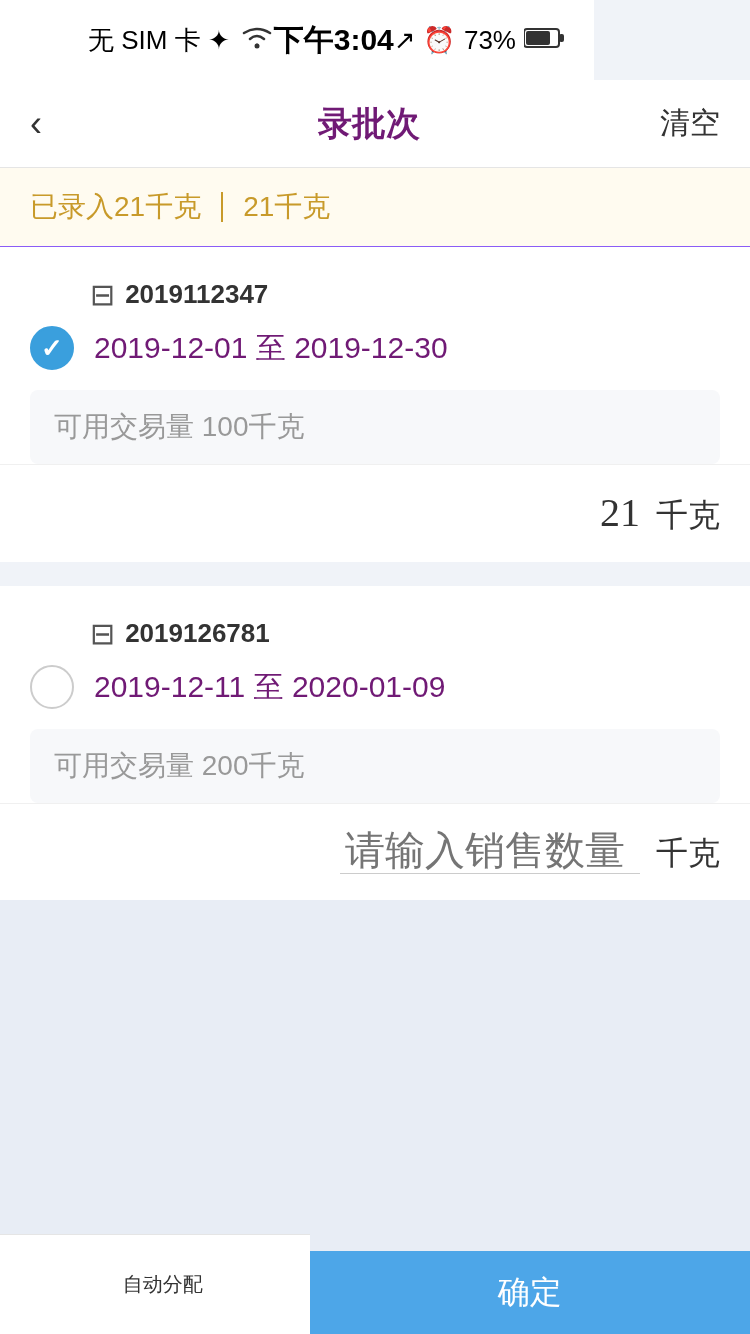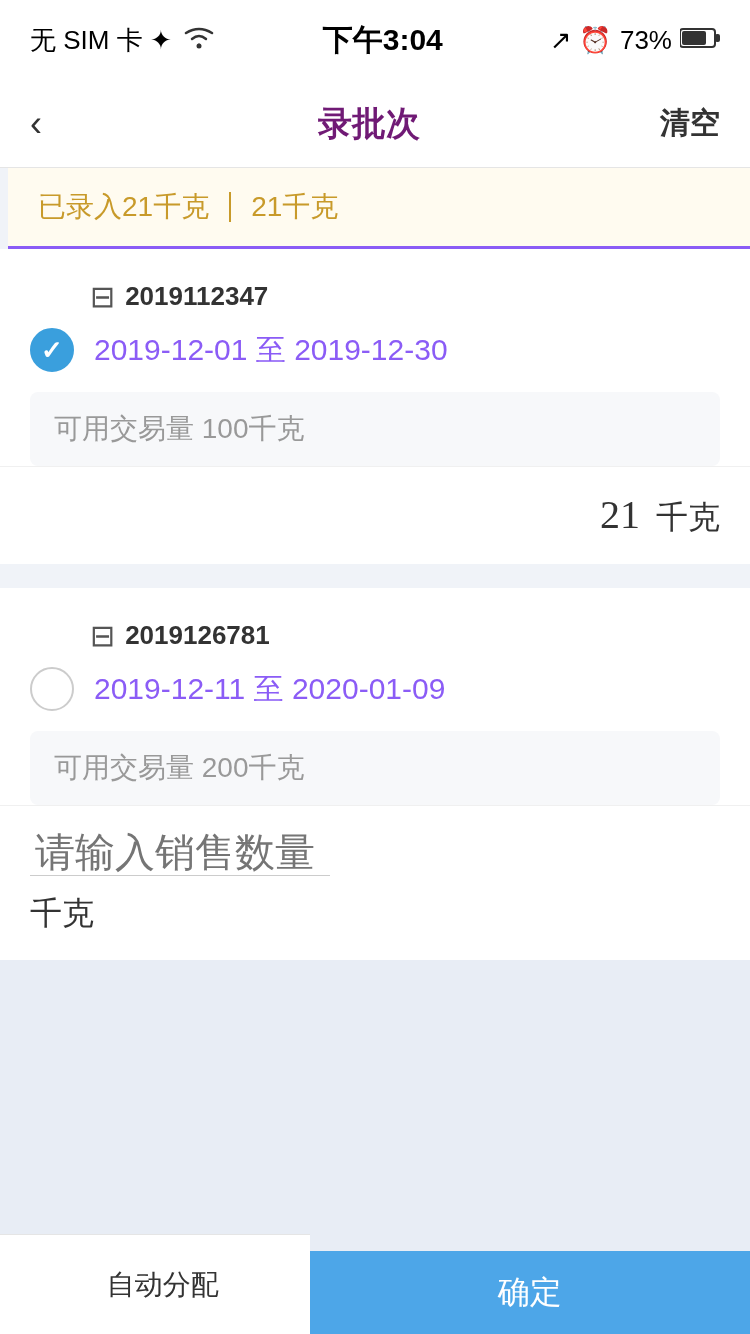--- a/index.html
+++ b/index.html
@@ -7,26 +7,26 @@
     body {
       width: 750px;
       min-height: 1334px;
       font-family: -apple-system, 'PingFang SC', 'Helvetica Neue', sans-serif;
       background: #f0f3f8;
       font-size: 28px;
     }
 
     
     .status-bar {
-      width: 750px;
+      width: 594px;
       height: 80px;
       background: #fff;
       display: flex;
       align-items: center;
-      justify-content: space-between;
+      justify-content: flex-end;
       padding: 0 30px;
       font-size: 26px;
       font-weight: 500;
     }
     .status-left {
       display: flex;
       align-items: center;
       gap: 10px;
     }
     .status-center {
@@ -58,32 +58,30 @@
     }
     .nav-title {
       font-size: 34px;
       font-weight: 700;
       color: #701a75;
       margin-left: 36px;
     }
     .nav-action {
       font-size: 30px;
       color: #333;
-      font-weight: bold;
     }
 
     
     .info-banner {
       background: #fffbf0;
       padding: 20px 30px;
       display: flex;
       align-items: center;
       gap: 20px;
-      border-bottom: 3px solid #8b5cf6;
-      margin-left: 8px;
+      border-bottom: 1px solid #8b5cf6;
     }
     .info-text {
       font-size: 28px;
       color: #c89a2a;
     }
     .info-divider {
       width: 2px;
       height: 30px;
       background: #c89a2a;
     }
@@ -132,21 +130,21 @@
       background: #3a9fdd;
       border-color: #3a9fdd;
     }
     .radio-check {
       color: #fff;
       font-size: 26px;
       font-weight: bold;
     }
     .batch-date-text {
       font-size: 30px;
-      color: #8b5cf6;
+      color: #701a75;
     }
     .batch-avail-box {
       margin: 0 0 0 0;
       background: #f7f8fa;
       border-radius: 8px;
       padding: 18px 24px;
       margin-bottom: 0;
     }
     .batch-avail-text {
       font-size: 28px;
@@ -182,21 +180,20 @@
 
     
     .input-row {
       background: #fff;
       padding: 24px 30px;
       display: flex;
       align-items: baseline;
       justify-content: flex-end;
       gap: 16px;
       border-top: 1px solid #f0f0f0;
-      flex-direction: column;
     }
     .input-underline {
       border: none;
       border-bottom: 1.5px solid #ccc;
       width: 300px;
       text-align: right;
       font-size: 40px;
       background: transparent;
       color: #ccc;
       outline: none;
@@ -219,21 +216,21 @@
       bottom: 0;
       left: 0;
       width: 750px;
       height: 100px;
       display: flex;
     }
     .btn-auto {
       flex: 1;
       background: #fff;
       border: none;
-      font-size: 28px;
+      font-size: 20px;
       color: #333;
       display: flex;
       align-items: center;
       justify-content: center;
       cursor: pointer;
       border-top: 1px solid #e5e5e5;
       padding-left: 16px;
     }
     .btn-confirm {
       flex: 1.5;

